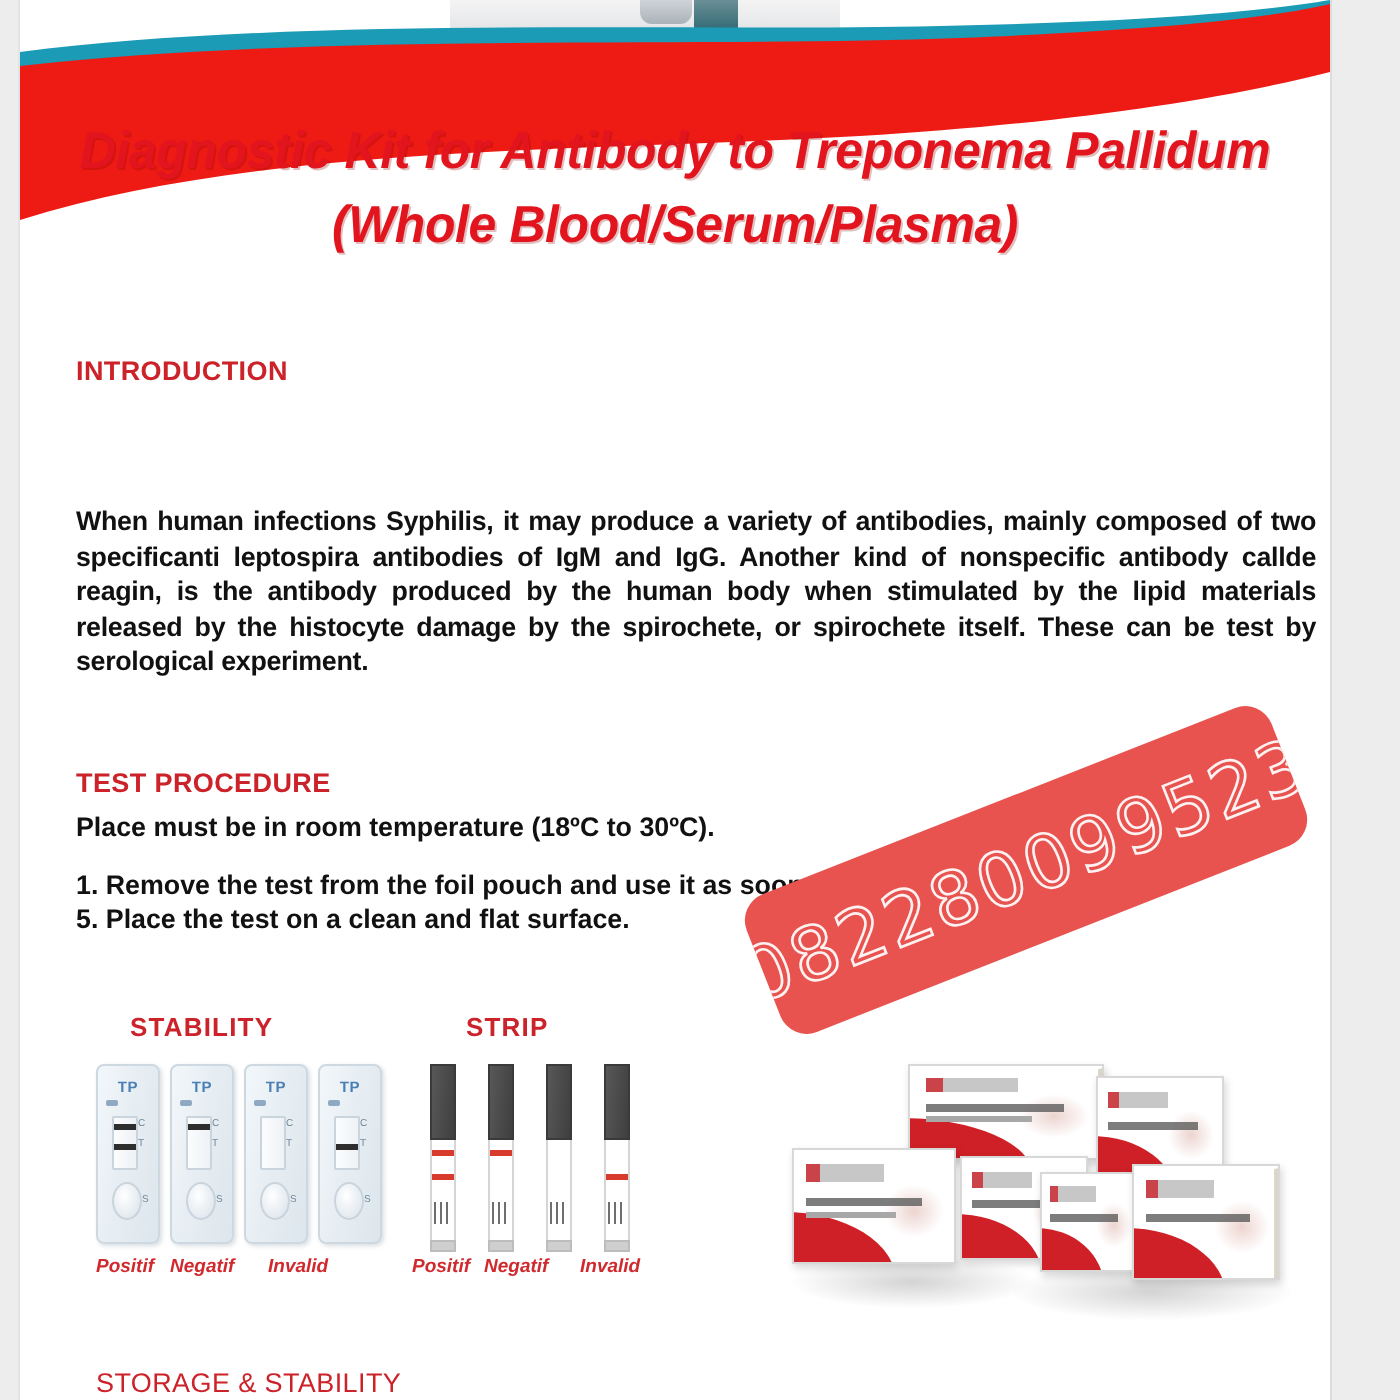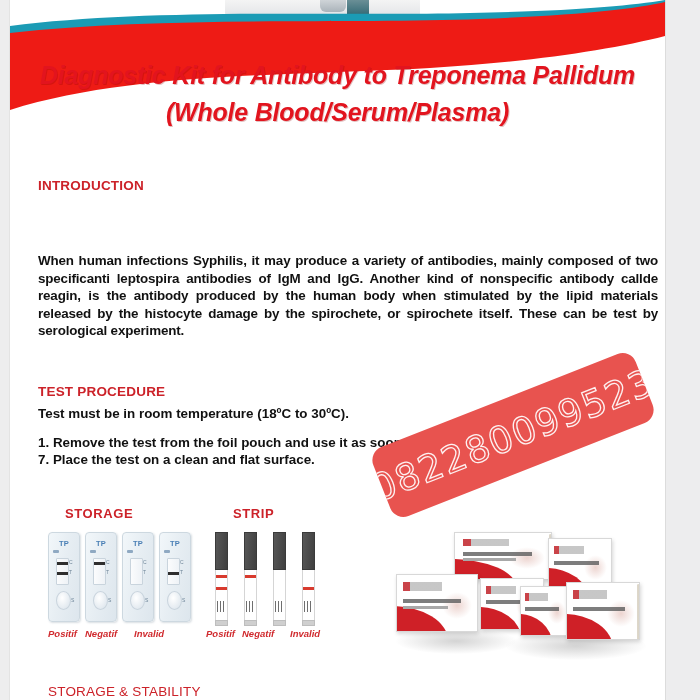--- a/index.html
+++ b/index.html
@@ -340,25 +340,25 @@
 
     <div class="title-wrap">
       <div class="title-line">Diagnostic Kit for Antibody to Treponema Pallidum</div>
       <div class="title-line">(Whole Blood/Serum/Plasma)</div>
     </div>
 
     <div class="section-head" style="left:28px; top:178px;">INTRODUCTION</div>
     <div class="body-text" style="left:28px; top:252px; width:620px;">When human infections Syphilis, it may produce a variety of antibodies, mainly composed of two specificanti leptospira antibodies of IgM and IgG. Another kind of nonspecific antibody callde reagin, is the antibody produced by the human body when stimulated by the lipid materials released by the histocyte damage by the spirochete, or spirochete itself. These can be test by serological experiment.</div>
 
     <div class="section-head" style="left:28px; top:384px;">TEST PROCEDURE</div>
-    <div class="proc-line" style="left:28px; top:405px;">Test must be in room temperature (18ºC to 30ºC).</div>
+    <div class="proc-line" style="left:28px; top:405px;">Place must be in room temperature (18ºC to 30ºC).</div>
     <div class="proc-line" style="left:28px; top:434px;">1.  Remove the test from the foil pouch and use it as soon as possible.</div>
-    <div class="proc-line" style="left:28px; top:451px;">7.  Place the test on a clean and flat surface.</div>
-
-    <div class="diagram-head" style="left:55px; top:506px;">STORAGE</div>
+    <div class="proc-line" style="left:28px; top:451px;">5.  Place the test on a clean and flat surface.</div>
+
+    <div class="diagram-head" style="left:55px; top:506px;">STABILITY</div>
     <div class="diagram-head" style="left:223px; top:506px;">STRIP</div>
 
     <div style="position:absolute; left:38px; top:532px; width:150px; height:115px;">
 
       <div class="cassette" style="left:0px;">
         <div class="tp">TP</div>
         <div class="arrow"></div>
         <div class="window">
           <div class="band bandC"></div>
           <div class="band bandT"></div>

